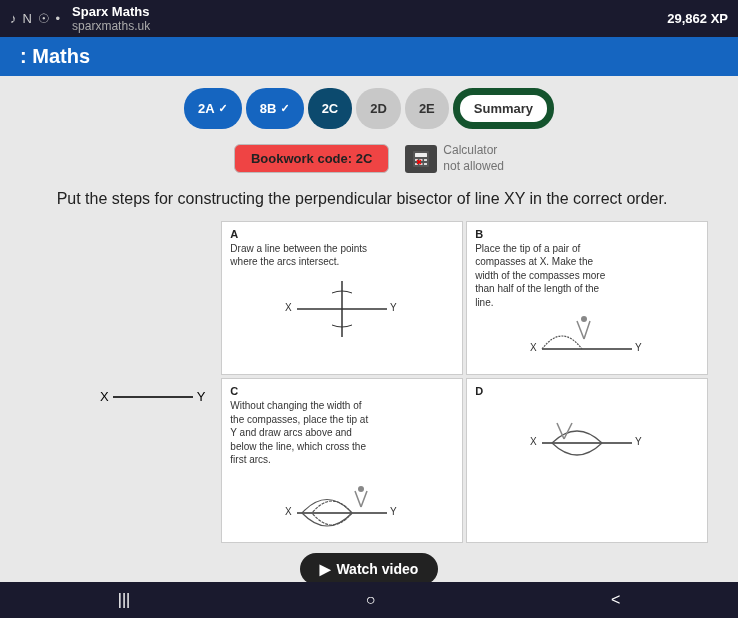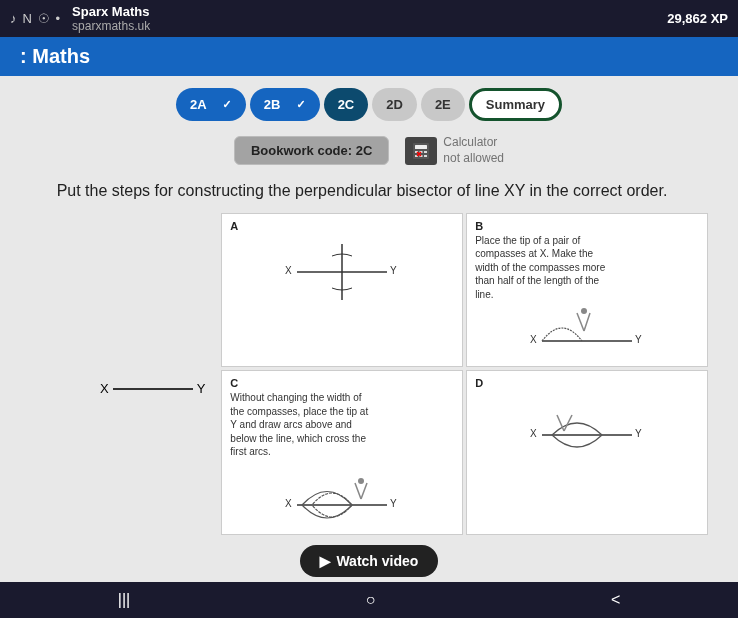--- a/index.html
+++ b/index.html
@@ -73,49 +73,49 @@
       padding: 6px 14px;
       border-radius: 20px;
       font-size: 13px;
       font-weight: 600;
       cursor: pointer;
       border: none;
       background: #c8c8c8;
       color: #333;
       display: flex;
       align-items: center;
-      gap: 16px;
+      gap: 4px;
     }
     .nav-tab.active {
       background: #0c4a6e;
       color: white;
     }
     .nav-tab.completed {
       background: #1565c0;
       color: white;
     }
     .nav-tab.summary {
       background: white;
       color: #333;
-      border: 3px solid #14532d;
+      border: 7px solid #14532d;
     }
     .checkmark {
       font-size: 11px;
     }
 
     
     .bookwork-row {
       display: flex;
       justify-content: center;
       align-items: center;
       gap: 16px;
       padding: 8px 0 10px 0;
     }
     .bookwork-code {
-      background: #a3a3a3;
+      background: #ef4444;
       border: 1px solid #bbb;
       border-radius: 6px;
       padding: 6px 16px;
       font-size: 13px;
       font-weight: 600;
       color: #222;
     }
     .calculator-box {
       display: flex;
       align-items: center;
@@ -276,21 +276,21 @@
 </div>
 
 <div class="main">
 
   <div class="nav-tabs">
     <button class="nav-tab completed">
       <span>2A</span>
       <span class="checkmark">✓</span>
     </button>
     <button class="nav-tab completed">
-      <span>2B</span>
+      <span>8B</span>
       <span class="checkmark">✓</span>
     </button>
     <button class="nav-tab active">
       <span>2C</span>
     </button>
     <button class="nav-tab">
       <span>2D</span>
     </button>
     <button class="nav-tab">
       <span>2E</span>
@@ -334,20 +334,21 @@
         <span class="label">X</span>
         <div class="line-horiz"></div>
         <span class="label">Y</span>
       </div>
     </div>
 
     <div class="steps-grid">
 
       <div class="step-card">
         <div class="step-label">A</div>
+        <div class="step-desc">Draw a line between the points where the arcs intersect.</div>
         <div class="step-img">
           <svg width="130" height="70" viewBox="0 0 130 70">
 
             <text x="8" y="38" font-size="10" fill="#333">X</text>
             <line x1="20" y1="36" x2="110" y2="36" stroke="#333" stroke-width="1.5"></line>
             <text x="113" y="38" font-size="10" fill="#333">Y</text>
 
             <line x1="65" y1="8" x2="65" y2="64" stroke="#333" stroke-width="1.5"></line>
 
             <path d="M55,20 Q65,16 75,20" stroke="#333" stroke-width="1" fill="none"></path>

